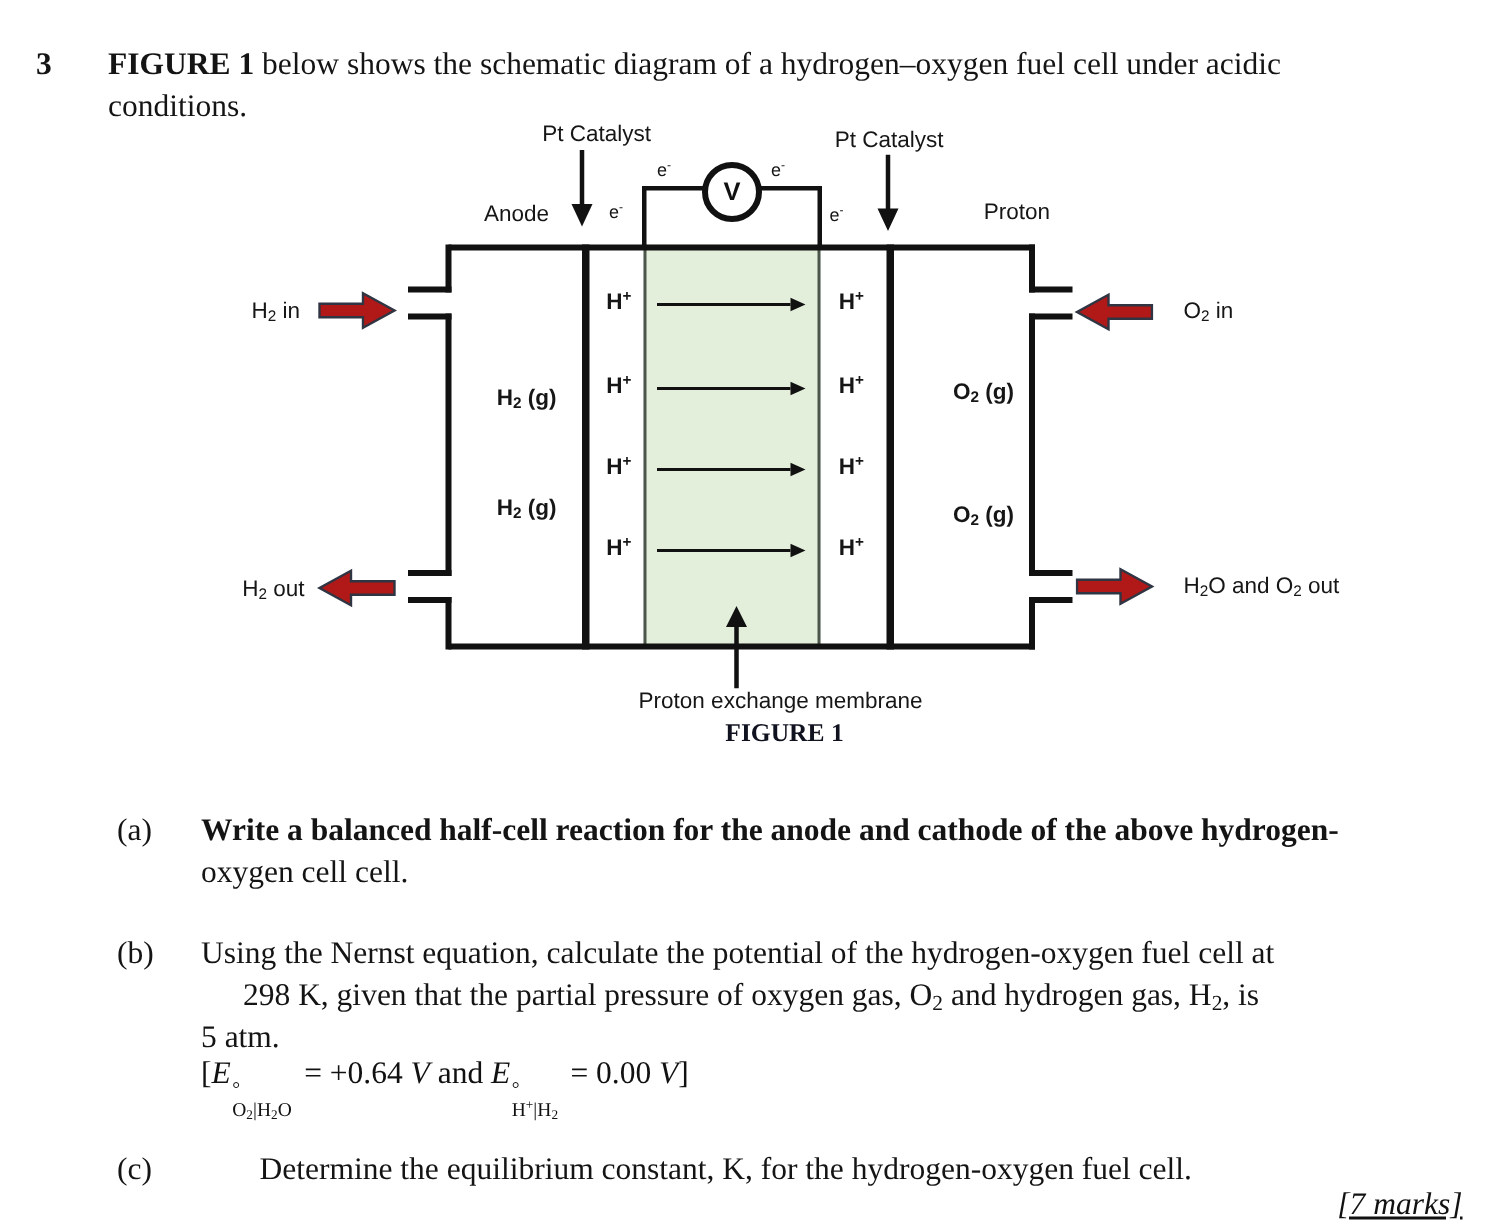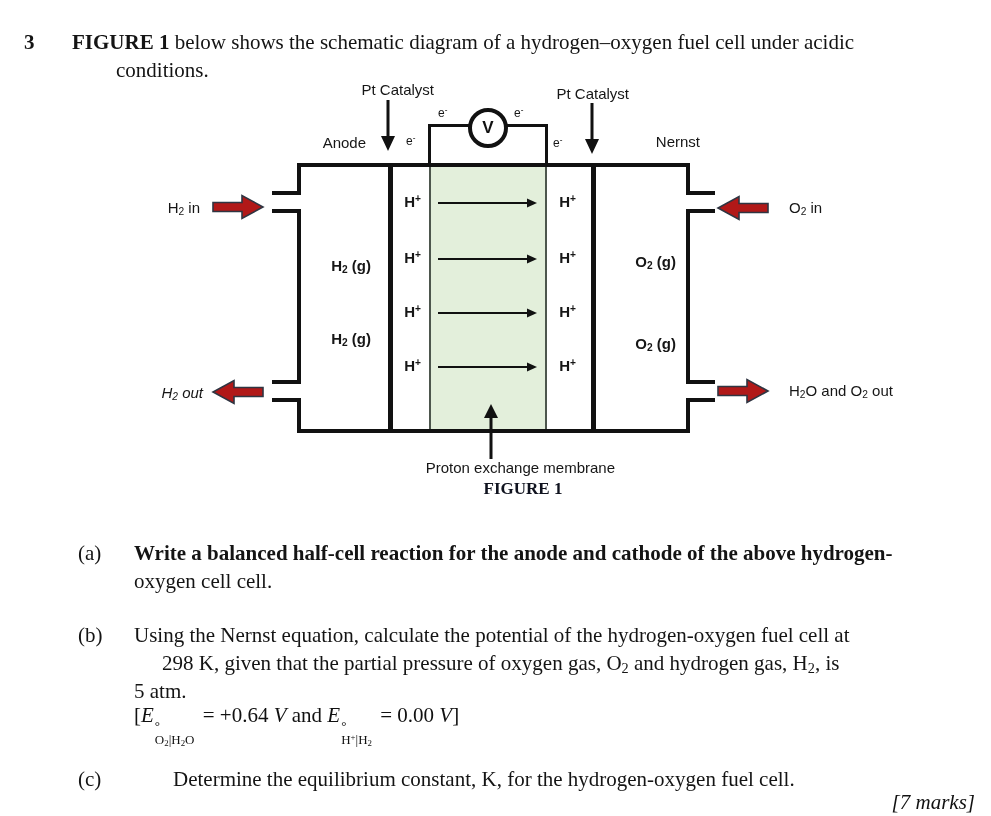--- a/index.html
+++ b/index.html
@@ -21,28 +21,28 @@
              font:bold 17px "Liberation Sans", sans-serif;box-sizing:border-box;z-index:3;}
   .membrane{position:absolute;left:429px;top:163px;width:118px;height:268px;background:var(--membrane-fill);
             border-left:2px solid var(--membrane-border);border-right:2px solid var(--membrane-border);box-sizing:border-box;}
   .figcap{position:absolute;font:bold 17px "Liberation Serif", serif;color:#10131f;}
   .eq{position:absolute;left:134px;top:700px;font:21px/30px "Liberation Serif", serif;white-space:nowrap;}
   .eq-it{font-style:italic;}
   .supsub{display:inline-flex;flex-direction:column;align-items:flex-start;font-size:0.62em;
           line-height:1.05;vertical-align:-0.62em;margin-left:1px;margin-right:3px;}
   .ss-sup,.ss-sub{display:block;}
   .marks{position:absolute;left:790px;top:790px;width:185px;text-align:right;
-         font:italic 21px "Liberation Serif", serif;}
+         font:italic 21px "Liberation Serif", serif;text-decoration:underline;}
 </style>
 </head>
 <body style="--membrane-fill: #e3efdb; --membrane-border: #4d564d; --red-fill: #b11818; --red-stroke: #2f3542; --ink: #111111;">
 
 <div class="serifline b" style="left:24px;top:29px;">3</div>
 <div class="serifline" style="left:72px;top:29px;"><span class="b">FIGURE 1</span><span> below shows the schematic diagram of a hydrogen–oxygen fuel cell under acidic</span></div>
-<div class="serifline" style="left:72px;top:57px;margin-left:44px;">conditions.</div>
+<div class="serifline" style="left:72px;top:57px;">conditions.</div>
 
 <div class="abs" style="left:0;top:0;width:991px;height:510px;">
 
   <div class="membrane"></div>
 
   <div>
     <div class="wall" style="left:299px;top:163px;width:391px;height:4px;"></div>
     <div class="wall" style="left:299px;top:429px;width:391px;height:4px;"></div>
 
     <div class="wall" style="left:297px;top:163px;width:4px;height:32px;"></div>
@@ -83,21 +83,21 @@
       <rect x="6.5" y="0" width="3" height="38" fill="#111"></rect>
       <polygon points="1,36 15,36 8,51" fill="#111"></polygon>
     </svg>
 
   <div class="elabel" style="left:438px;top:107px;">e<sup>-</sup></div>
   <div class="elabel" style="left:514px;top:107px;">e<sup>-</sup></div>
   <div class="elabel" style="left:406px;top:135px;">e<sup>-</sup></div>
   <div class="elabel" style="left:553px;top:137px;">e<sup>-</sup></div>
 
   <div class="dlabel center" style="left:306px;top:134px;width:60px;">Anode</div>
-  <div class="dlabel center" style="left:640px;top:133px;width:60px;">Nernst</div>
+  <div class="dlabel center" style="left:640px;top:133px;width:60px;">Proton</div>
 
   <div class="dlabel bold center" style="left:395px;top:193px;width:26px;">H<sup>+</sup></div>
   <div class="dlabel bold center" style="left:395px;top:249px;width:26px;">H<sup>+</sup></div>
   <div class="dlabel bold center" style="left:395px;top:303px;width:26px;">H<sup>+</sup></div>
   <div class="dlabel bold center" style="left:395px;top:357px;width:26px;">H<sup>+</sup></div>
   <div class="dlabel bold center" style="left:550px;top:193px;width:26px;">H<sup>+</sup></div>
   <div class="dlabel bold center" style="left:550px;top:249px;width:26px;">H<sup>+</sup></div>
   <div class="dlabel bold center" style="left:550px;top:303px;width:26px;">H<sup>+</sup></div>
   <div class="dlabel bold center" style="left:550px;top:357px;width:26px;">H<sup>+</sup></div>
 
@@ -121,21 +121,21 @@
   <div class="dlabel bold center" style="left:311px;top:257px;width:60px;">H<sub>2</sub> (g)</div>
   <div class="dlabel bold center" style="left:311px;top:330px;width:60px;">H<sub>2</sub> (g)</div>
   <div class="dlabel bold center" style="left:616px;top:253px;width:60px;">O<sub>2</sub> (g)</div>
   <div class="dlabel bold center" style="left:616px;top:335px;width:60px;">O<sub>2</sub> (g)</div>
 
   <div class="dlabel center" style="left:140px;top:199px;width:60px;">H<sub>2</sub> in</div>
   <svg class="abs" style="left:212px;top:194px;" width="53" height="26" viewBox="0 0 53 26">
       <polygon points="1,8.5 30,8.5 30,1.5 51,13 30,24.5 30,17.5 1,17.5" style="fill:var(--red-fill);stroke:var(--red-stroke);stroke-width:1.6;"></polygon>
     </svg>
 
-  <div class="dlabel center" style="left:133px;top:384px;width:70px;font-style:italic;">H<sub>2</sub> out</div>
+  <div class="dlabel center" style="left:133px;top:384px;width:70px;">H<sub>2</sub> out</div>
   <svg class="abs" style="left:211px;top:379px;" width="53" height="26" viewBox="0 0 53 26">
       <polygon points="52,8.5 23,8.5 23,1.5 2,13 23,24.5 23,17.5 52,17.5" style="fill:var(--red-fill);stroke:var(--red-stroke);stroke-width:1.6;"></polygon>
     </svg>
 
   <svg class="abs" style="left:716px;top:195px;" width="53" height="26" viewBox="0 0 53 26">
       <polygon points="52,8.5 23,8.5 23,1.5 2,13 23,24.5 23,17.5 52,17.5" style="fill:var(--red-fill);stroke:var(--red-stroke);stroke-width:1.6;"></polygon>
     </svg>
   <div class="dlabel" style="left:789px;top:199px;">O<sub>2</sub> in</div>
 
   <svg class="abs" style="left:717px;top:378px;" width="53" height="26" viewBox="0 0 53 26">

